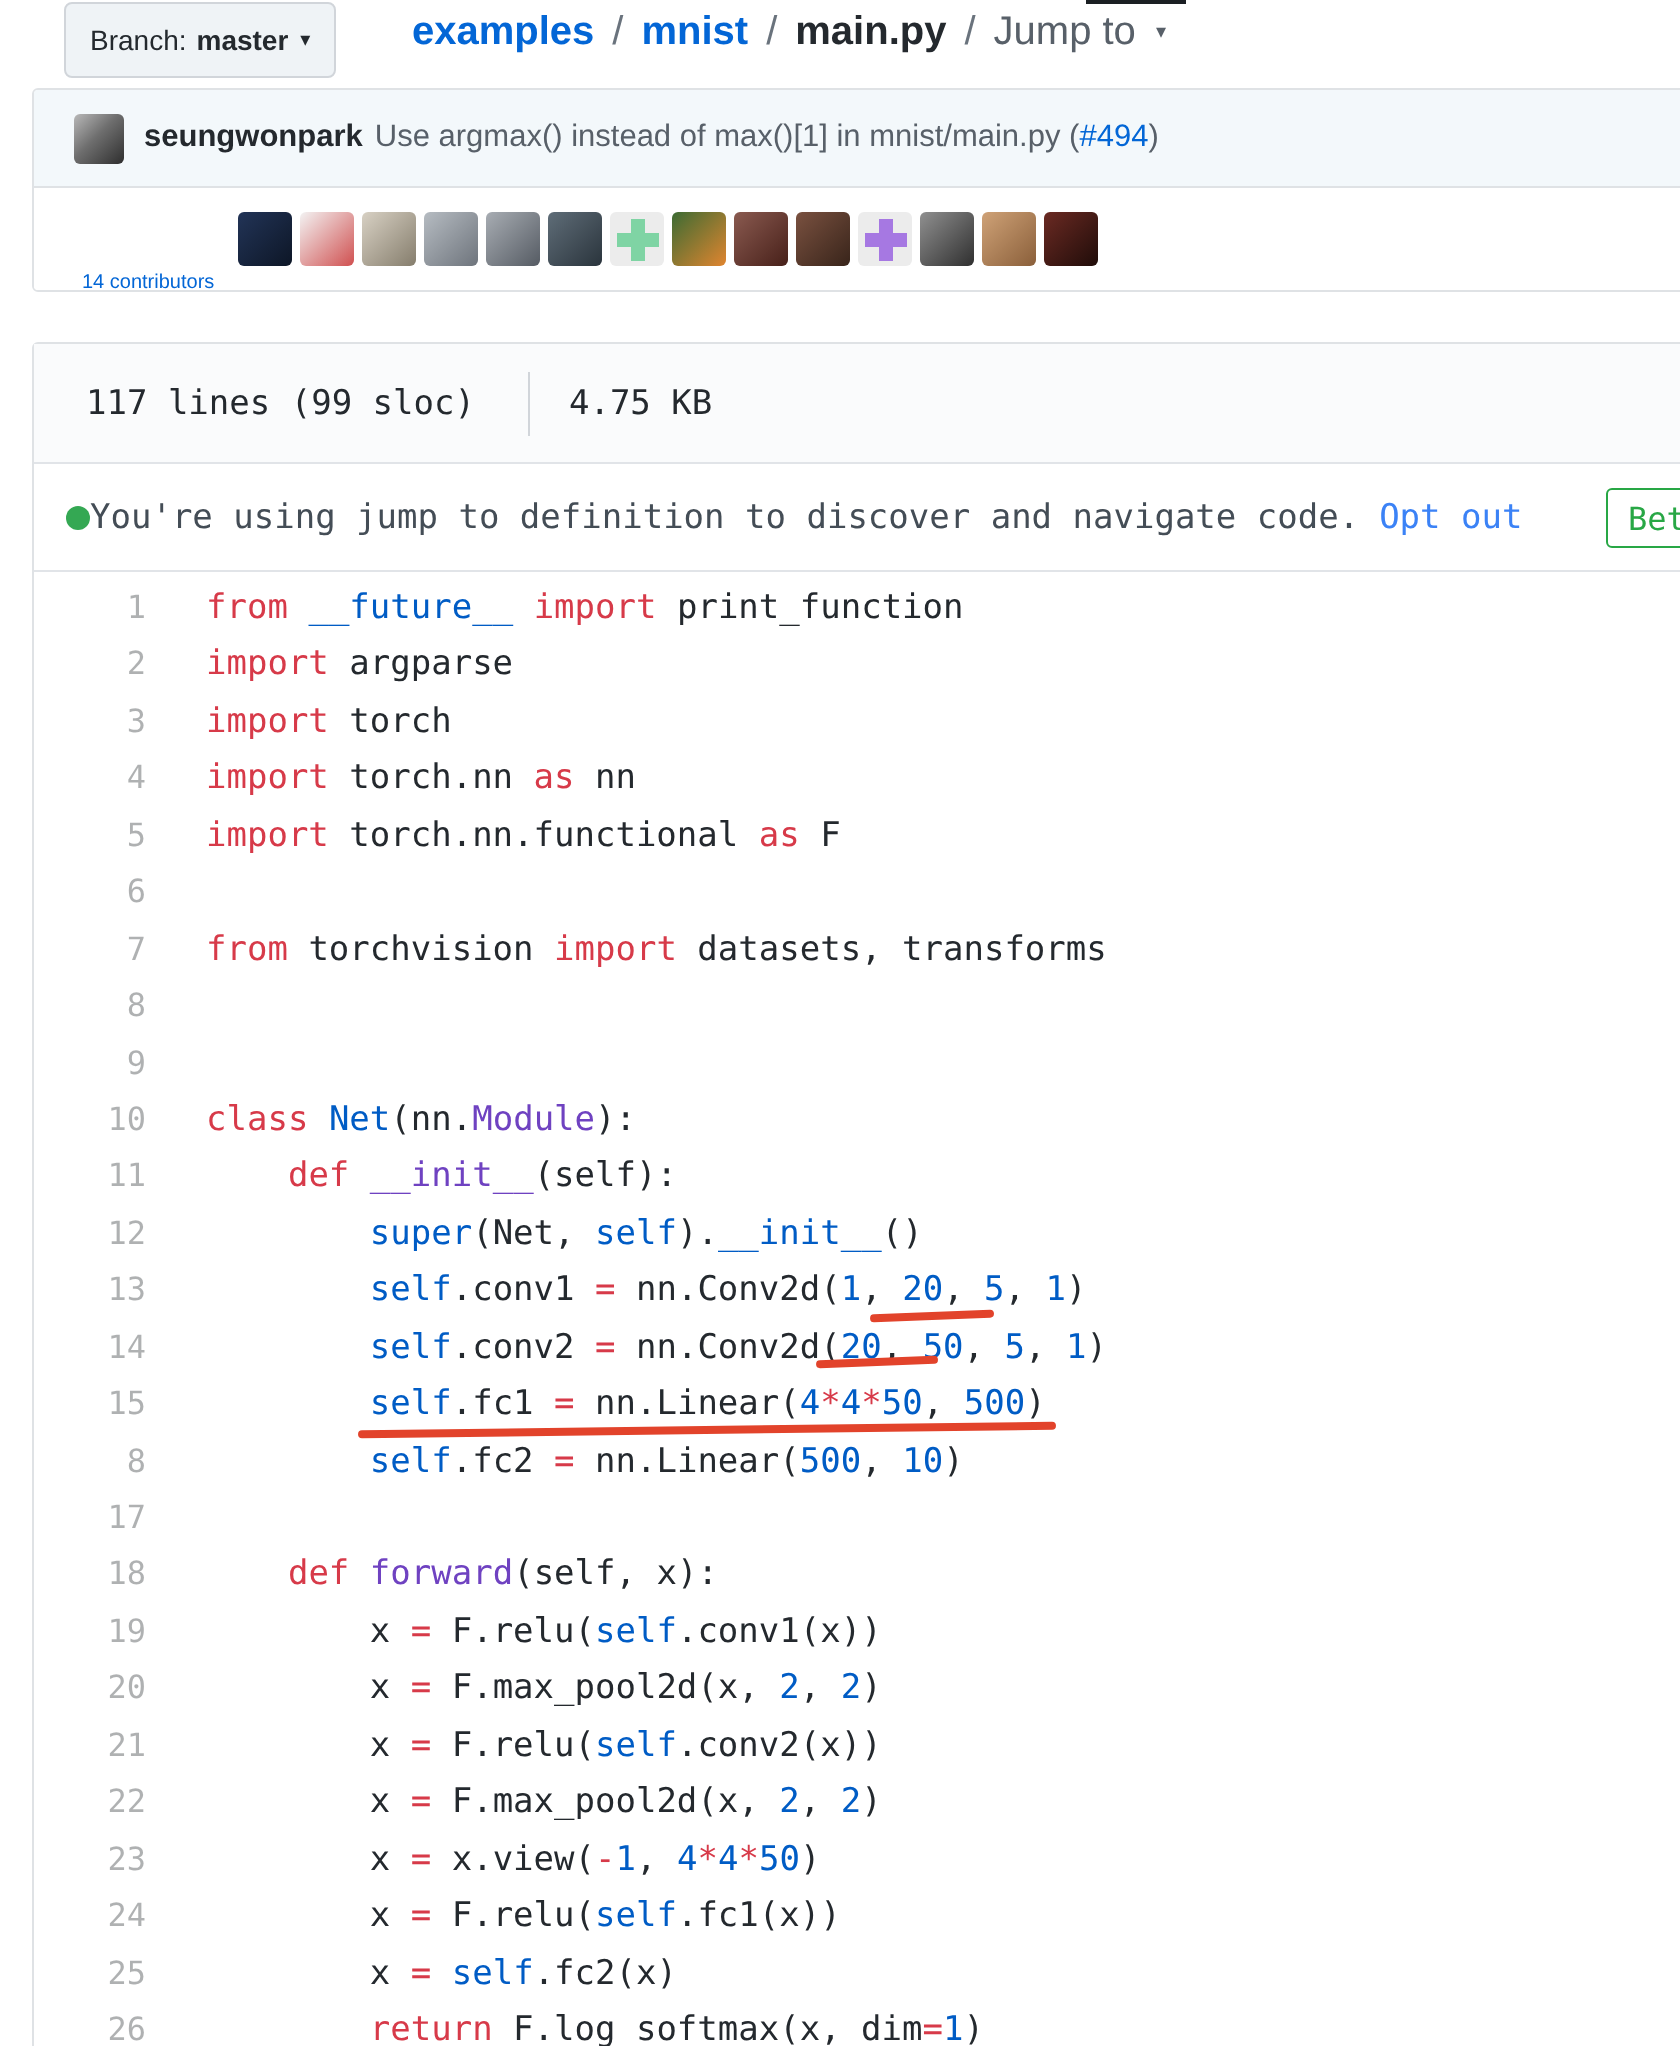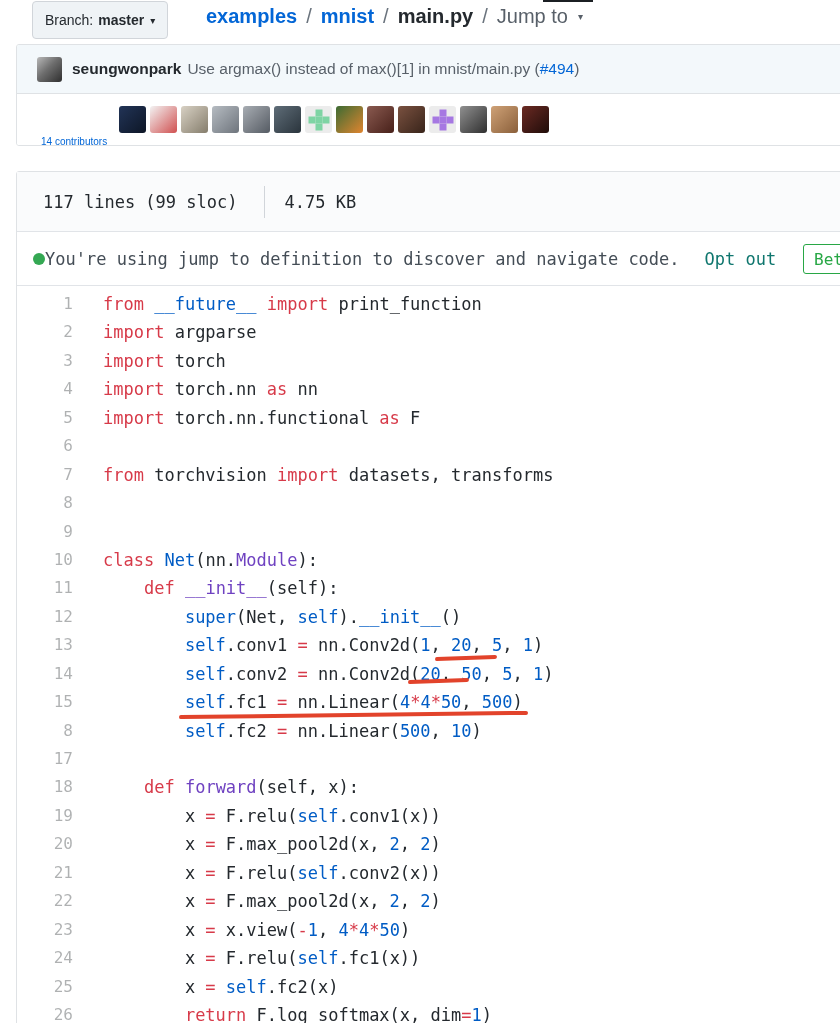--- a/index.html
+++ b/index.html
@@ -65,21 +65,21 @@
     display:flex; align-items:center; padding:0 26px;
     font-size:17px; color:#24292e;
   }
   .fh-divider { width:1px; height:32px; background:#d1d5da; margin:0 19px 0 27px; }
   .jump-banner {
     position:relative; height:54px; background:#fff; border-bottom:1px solid #e1e4e8;
     display:flex; align-items:center; padding:0 16px; font-size:17px; color:#444d56;
   }
   .green-dot { width:12px; height:12px; border-radius:50%; background:#34a853; flex:0 0 auto; }
   .banner-text { white-space:nowrap; }
-  .optout-link { color:#0f766e; margin-left:25px; cursor:pointer; }
+  .optout-link { color:#3b82f6; margin-left:10px; cursor:pointer; }
   .beta-badge {
     position:absolute; left:786px; top:12px; height:30px;
     border:1px solid #28a745; border-radius:3px; color:#28a745;
     display:flex; align-items:center; padding:0 10px; font-size:16px;
   }
 
   
   .code-body { padding-top:4px; }
   .code-row { display:flex; height:28.45px; line-height:28.45px; white-space:pre; }
   .ln {

